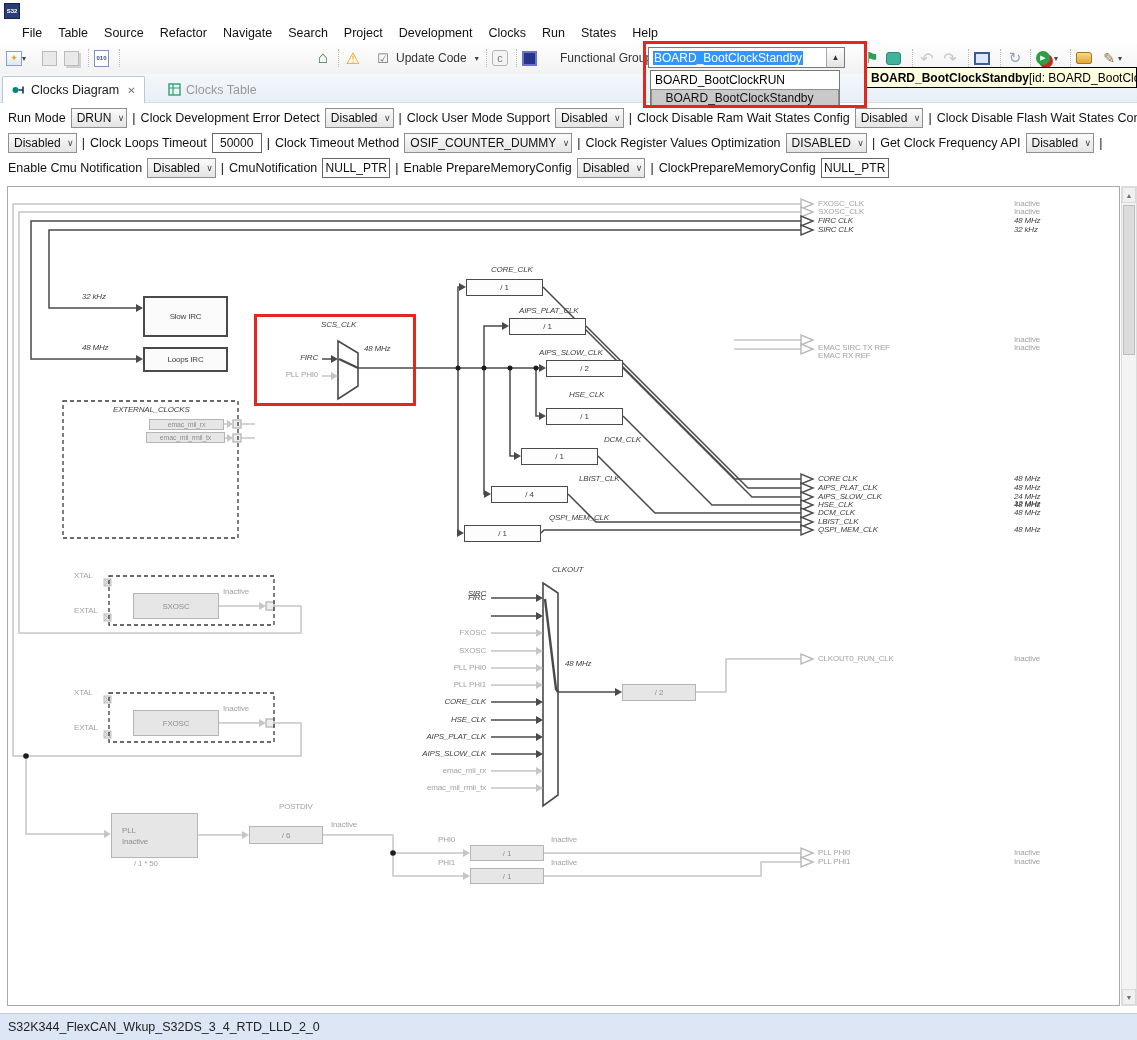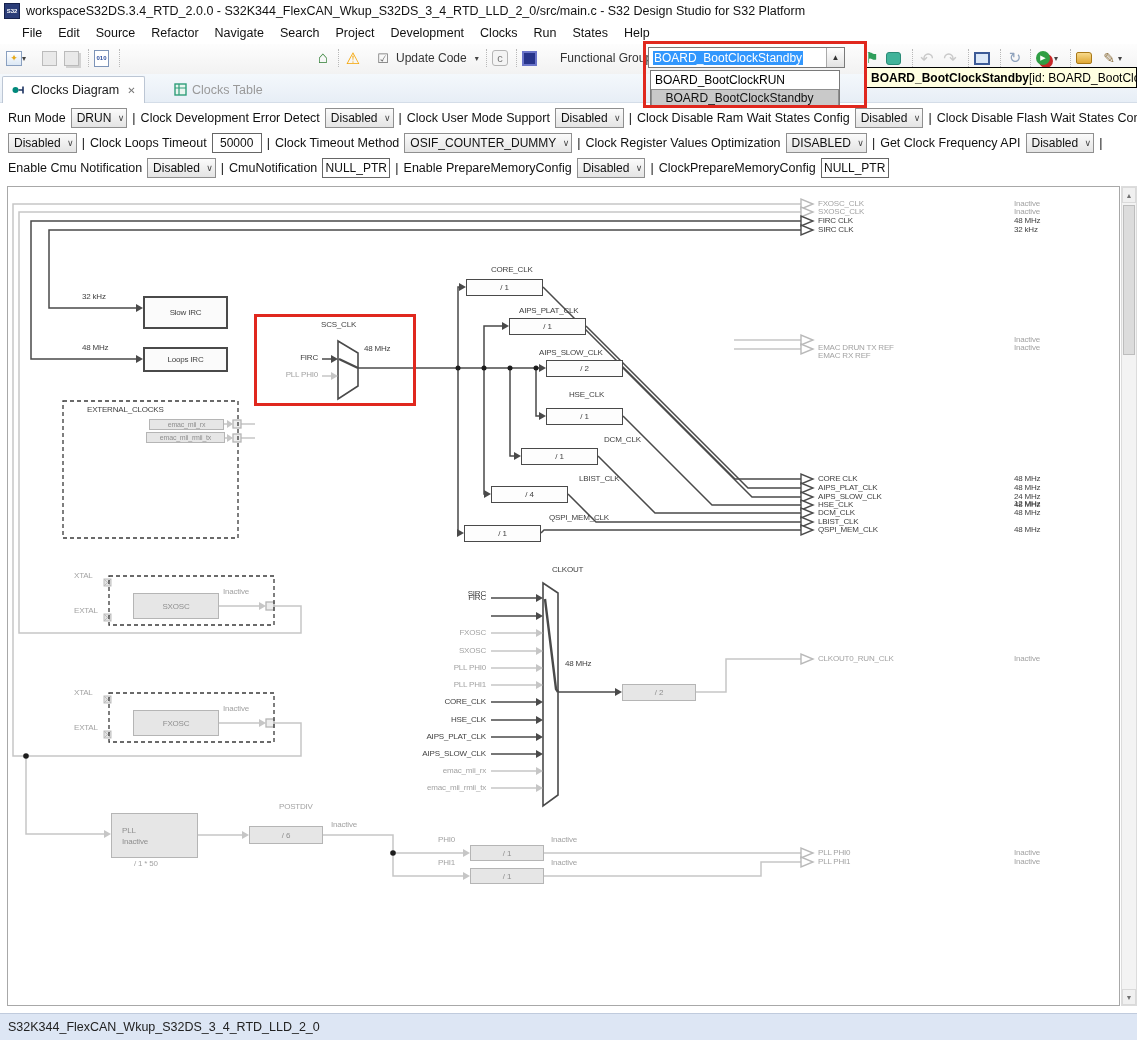--- a/index.html
+++ b/index.html
@@ -43,47 +43,46 @@
   .srow { position:absolute; left:8px; display:flex; align-items:center; gap:5px; white-space:nowrap; height:22px; }
   .sel { position:relative; display:inline-flex; align-items:center; justify-content:center; height:20px; border:1px solid #8f8f8f; background:linear-gradient(#fbfbfb,#e4e4e4); font-size:12px; padding-right:15px; padding-left:5px; color:#111; }
   .sel .car { position:absolute; right:2px; font-size:9px; color:#444; }
   .tin { display:inline-flex; align-items:center; justify-content:center; height:20px; border:1px solid #666; background:#fff; font-size:12px; color:#111; }
   .pipe { color:#111; }
 
   
   #canvas { left:7px; top:186px; width:1113px; height:820px; background:#fff; border:1px solid #a8a8a8; overflow:hidden; }
   #wiring { position:absolute; left:0; top:0; }
   .lab { position:absolute; font-size:8px; line-height:8px; letter-spacing:-0.2px; white-space:nowrap; }
-  .d { color:#3f3f3f; }
+  .d { color:#3f3f3f;font-style:italic; }
   .g { color:#a3a3a3; }
   .ra { width:90px; text-align:right; }
   .bx { position:absolute; display:flex; align-items:center; justify-content:center; font-size:8px; letter-spacing:-0.2px; }
   .bdark { background:#fbfbfb; border:2px solid #4a4a4a; color:#3f3f3f; }
   .bdiv { background:#fdfdfd; border:1.5px solid #4a4a4a; color:#3f3f3f; }
   .bgray { background:#e6e6e6; border:1px solid #b5b5b5; color:#8f8f8f; }
 
   
   #vscroll { left:1121px; top:186px; width:16px; height:820px; background:#f3f3f3; border:1px solid #dcdcdc; }
   .sarrow { position:absolute; left:0; width:14px; height:16px; display:flex; align-items:center; justify-content:center; font-size:7px; color:#707070; background:#f0f0f0; border:1px solid #dadada; }
   #vthumb { position:absolute; left:1px; top:18px; width:12px; height:150px; background:#dcdcdc; border:1px solid #bdbdbd; }
 
   
   #statusbar { left:0; top:1013px; width:1137px; height:27px; background:#dde6f4; border-top:1px solid #c0cbdd; display:flex; align-items:center; padding-left:8px; font-size:12.5px; color:#222; }
 </style>
 </head>
 <body>
 
 <div id="titlebar" class="abs">
   <div id="app-icon">S32</div>
-  <span>workspaceS32DS.3.4_RTD_2.0.0 - S32K344_FlexCAN_Wkup_S32DS_3_4_RTD_LLD_2_0/src/main.c - S32 Design Studio for S32 Platform</span>
 </div>
 
 <div id="menubar" class="abs">
   <span class="menu-item">File</span>
-  <span class="menu-item">Edit</span>
+  <span class="menu-item">Table</span>
   <span class="menu-item">Source</span>
   <span class="menu-item">Refactor</span>
   <span class="menu-item">Navigate</span>
   <span class="menu-item">Search</span>
   <span class="menu-item">Project</span>
   <span class="menu-item">Development</span>
   <span class="menu-item">Clocks</span>
   <span class="menu-item">Run</span>
   <span class="menu-item">States</span>
   <span class="menu-item">Help</span>
@@ -185,21 +184,21 @@
 
 <div id="tabbar" class="abs">
   <div class="tab active" style="left:2px">
     <svg width="15" height="14">
         <circle cx="4.5" cy="7" r="3" fill="#00897b"></circle>
         <path d="M7.5 7 H12 M12 3.5 V10.5" stroke="#1d3461" stroke-width="1.6" fill="none"></path>
       </svg>
     <span>Clocks Diagram</span>
     <span class="close">✕</span>
   </div>
-  <div class="tab inactive" style="left:166px">
+  <div class="tab inactive" style="left:160px">
     <svg width="13" height="13">
         <rect x="1" y="1" width="11" height="11" fill="#e9f5ef" stroke="#2f9e7a" stroke-width="1.4"></rect>
         <path d="M1 5 H12 M5 1 V12" stroke="#2f9e7a" stroke-width="1.2"></path>
       </svg>
     <span>Clocks Table</span>
   </div>
 </div>
 
 <div id="settings" class="abs">
   <div class="srow" style="top:4px">
@@ -426,21 +425,21 @@
       <path d="M96,392 l7,7 M103,392 l-7,7 M96,427 l7,7 M103,427 l-7,7 M96,509 l7,7 M103,509 l-7,7 M96,544 l7,7 M103,544 l-7,7"></path>
     </g>
 
     <g fill="none" stroke="#3a3a3a" stroke-width="1.3" stroke-dasharray="4 3">
       <rect x="55" y="214" width="175" height="137"></rect>
       <rect x="101" y="389" width="165" height="49"></rect>
       <rect x="101" y="506" width="165" height="49"></rect>
     </g>
   </svg>
 
-  <div class="bx bdark" style="left:135px;top:109px;width:85px;height:33px">Slow IRC</div>
+  <div class="bx bdark" style="left:135px;top:109px;width:85px;height:41px">Slow IRC</div>
   <div class="bx bdark" style="left:135px;top:160px;width:85px;height:25px">Loops IRC</div>
   <div class="bx bdiv" style="left:458px;top:92px;width:77px;height:17px">/ 1</div>
   <div class="bx bdiv" style="left:501px;top:131px;width:77px;height:17px">/ 1</div>
   <div class="bx bdiv" style="left:538px;top:173px;width:77px;height:17px">/ 2</div>
   <div class="bx bdiv" style="left:538px;top:221px;width:77px;height:17px">/ 1</div>
   <div class="bx bdiv" style="left:513px;top:261px;width:77px;height:17px">/ 1</div>
   <div class="bx bdiv" style="left:483px;top:299px;width:77px;height:17px">/ 4</div>
   <div class="bx bdiv" style="left:456px;top:338px;width:77px;height:17px">/ 1</div>
   <div class="bx bgray" style="left:141px;top:232px;width:75px;height:11px;font-size:7px">emac_mii_rx</div>
   <div class="bx bgray" style="left:138px;top:245px;width:79px;height:11px;font-size:7px">emac_mii_rmii_tx</div>
@@ -467,32 +466,32 @@
   <div class="lab d" style="left:1006px;top:39px">32 kHz</div>
 
   <div class="lab d" style="left:74px;top:106px">32 kHz</div>
   <div class="lab d" style="left:74px;top:157px">48 MHz</div>
 
   <div class="lab d" style="left:313px;top:134px">SCS_CLK</div>
   <div class="lab d ra" style="left:220px;top:167px">FIRC</div>
   <div class="lab g ra" style="left:220px;top:184px">PLL PHI0</div>
   <div class="lab d" style="left:356px;top:158px">48 MHz</div>
 
-  <div class="lab d" style="left:79px;top:219px">EXTERNAL_CLOCKS</div>
+  <div class="lab d" style="left:105px;top:219px">EXTERNAL_CLOCKS</div>
 
   <div class="lab d" style="left:483px;top:79px">CORE_CLK</div>
   <div class="lab d" style="left:511px;top:120px">AIPS_PLAT_CLK</div>
   <div class="lab d" style="left:531px;top:162px">AIPS_SLOW_CLK</div>
   <div class="lab d" style="left:561px;top:204px">HSE_CLK</div>
   <div class="lab d" style="left:596px;top:249px">DCM_CLK</div>
   <div class="lab d" style="left:571px;top:288px">LBIST_CLK</div>
   <div class="lab d" style="left:541px;top:327px">QSPI_MEM_CLK</div>
 
   <div class="lab g" style="left:810px;top:165px">EMAC RX REF</div>
-  <div class="lab g" style="left:810px;top:157px">EMAC DRUN TX REF</div>
+  <div class="lab g" style="left:810px;top:157px">EMAC SIRC TX REF</div>
   <div class="lab g" style="left:1006px;top:149px">Inactive</div>
   <div class="lab g" style="left:1006px;top:157px">Inactive</div>
 
   <div class="lab d" style="left:810px;top:288px">CORE CLK</div>
   <div class="lab d" style="left:810px;top:297px">AIPS_PLAT_CLK</div>
   <div class="lab d" style="left:810px;top:306px">AIPS_SLOW_CLK</div>
   <div class="lab d" style="left:810px;top:314px">HSE_CLK</div>
   <div class="lab d" style="left:810px;top:322px">DCM_CLK</div>
   <div class="lab d" style="left:810px;top:331px">LBIST_CLK</div>
   <div class="lab d" style="left:810px;top:339px">QSPI_MEM_CLK</div>

